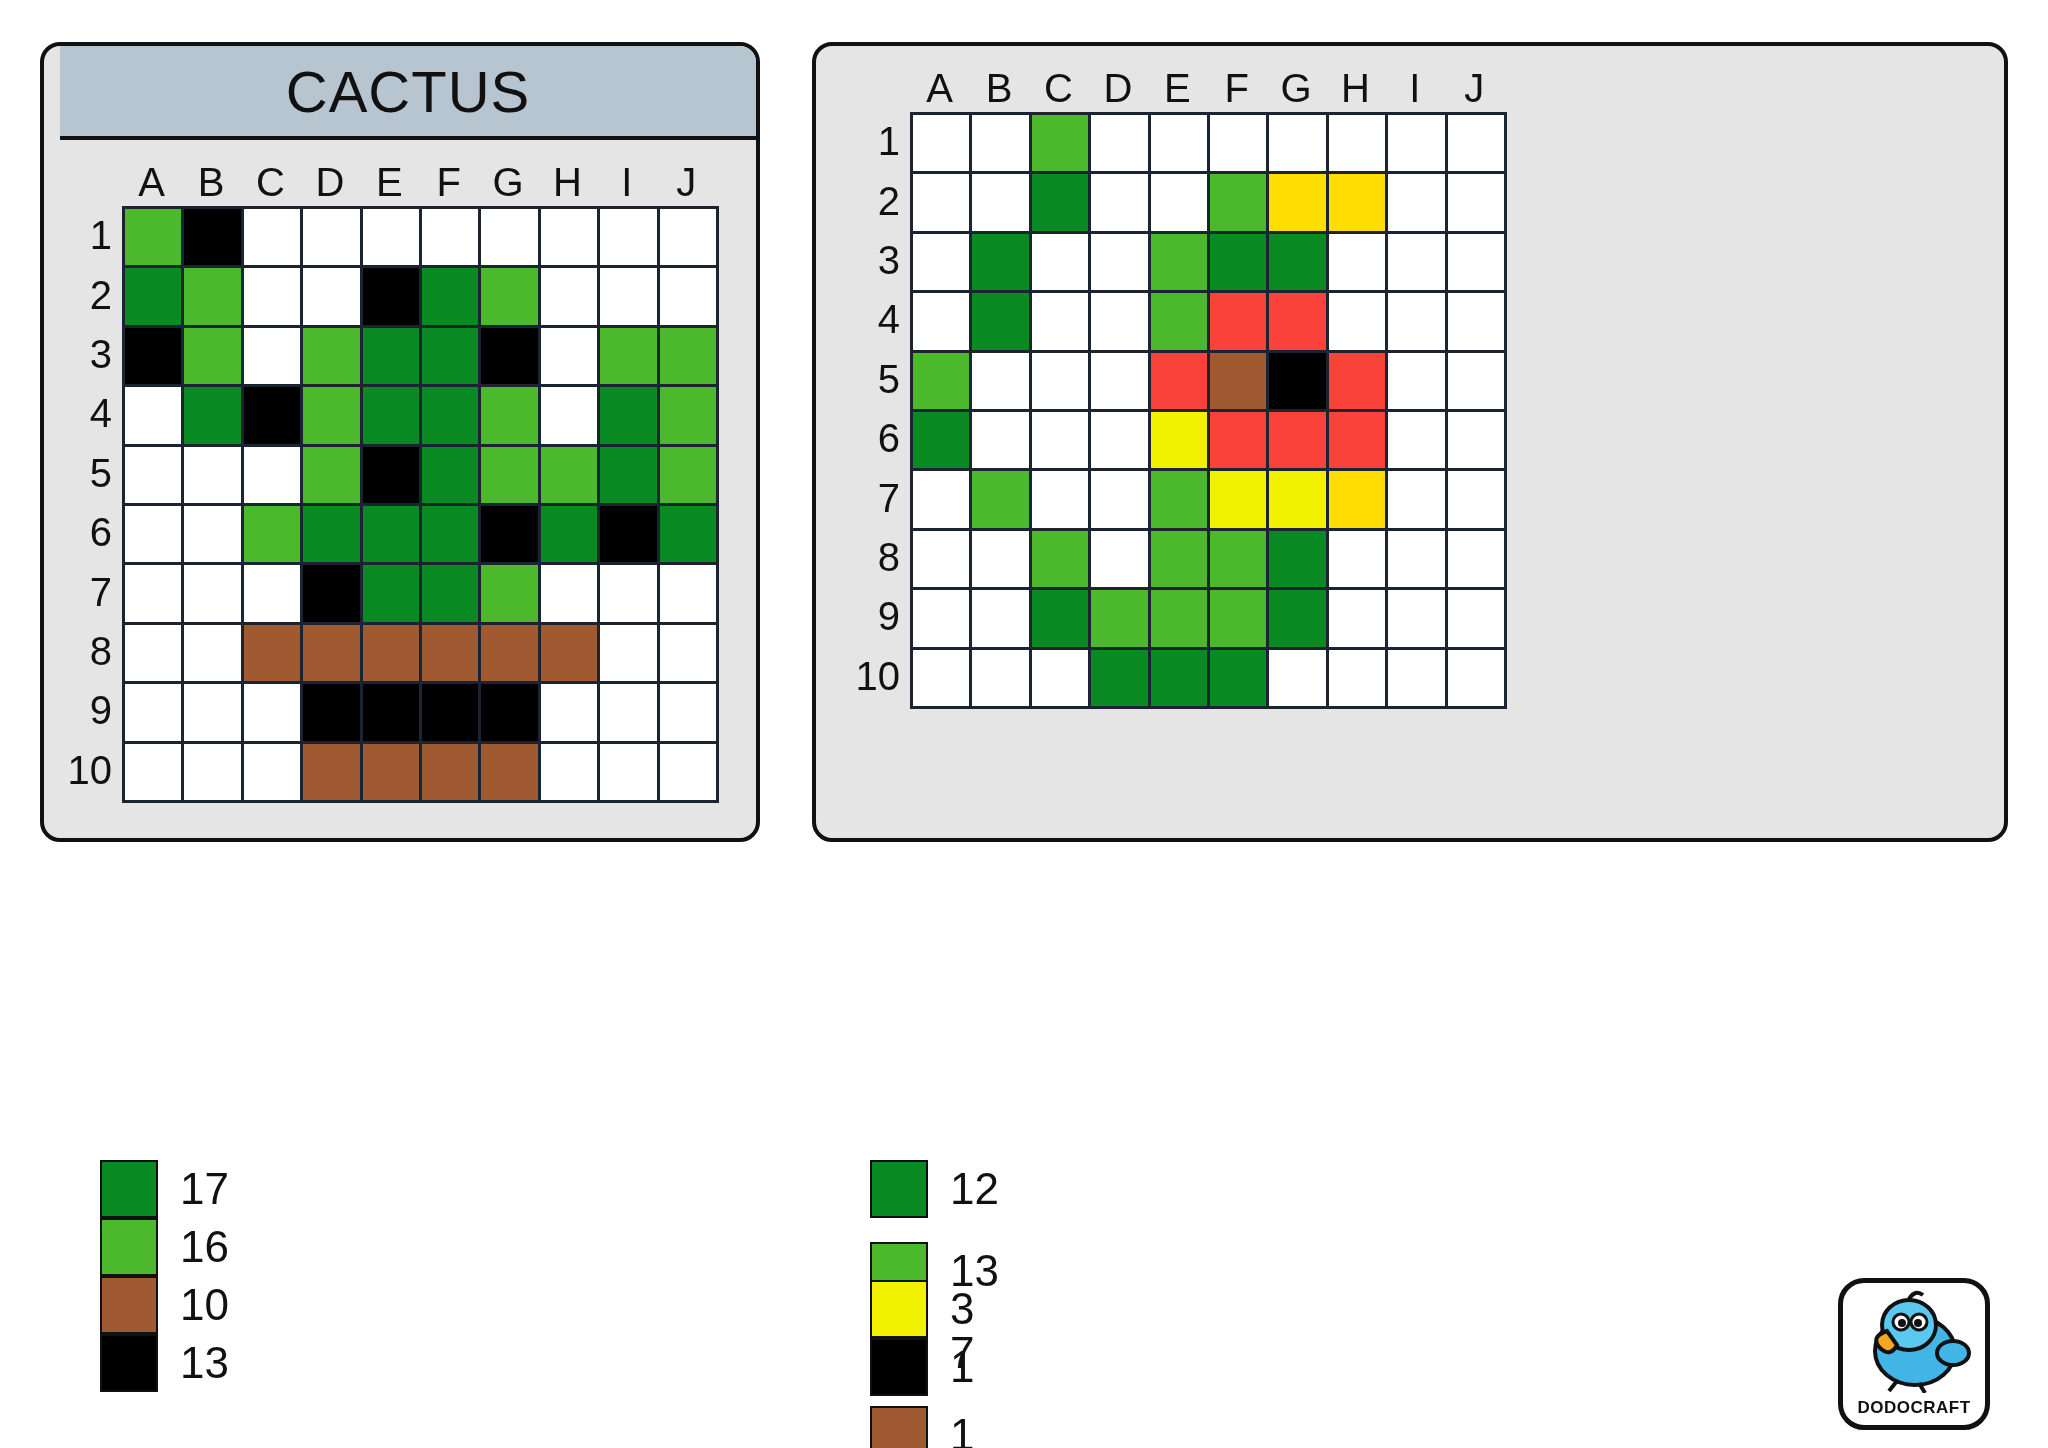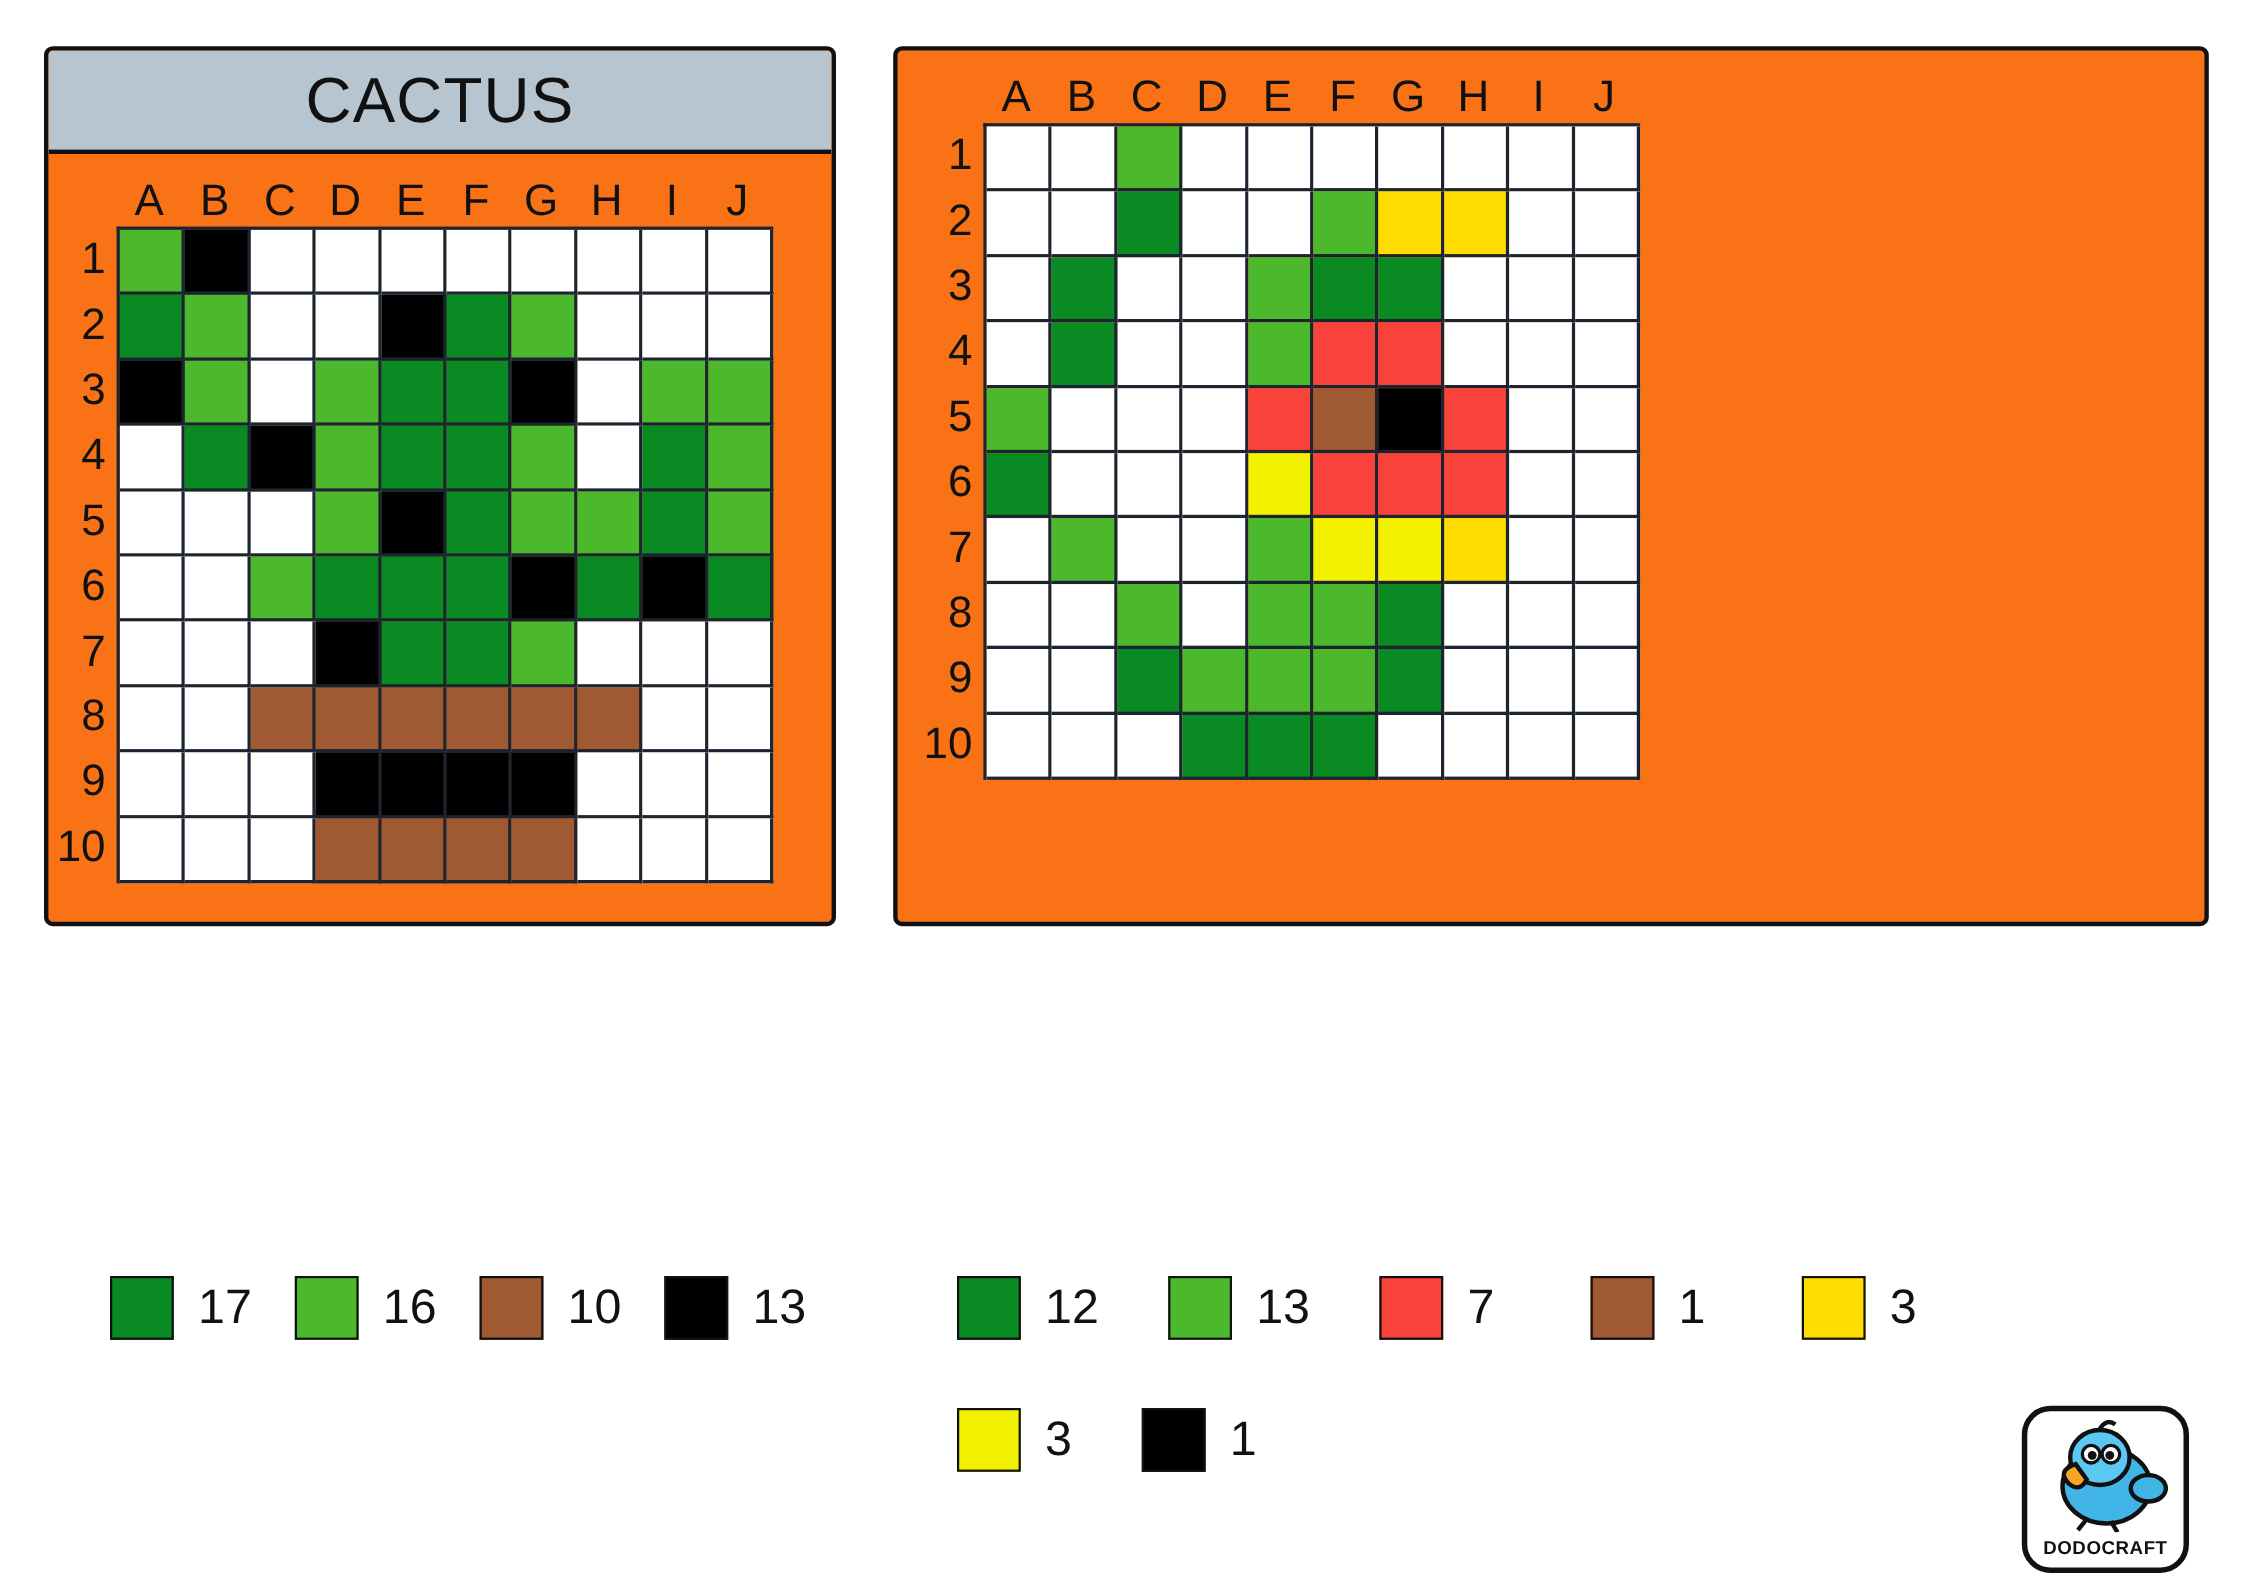--- a/index.html
+++ b/index.html
@@ -9,24 +9,25 @@
     font-family:"Liberation Sans", sans-serif;
     position:relative;
     overflow:hidden;
   }
   .page{position:absolute;inset:0;}
 
   
   .panel{
     position:absolute;
     border:4px solid #111111;
-    border-radius:8px;
-    background:#f97316;
+    border-radius:20px;
+    background:#e5e5e5;
     box-sizing:border-box;
     overflow:hidden;
+    padding-left:16px;
   }
   #panel-left{left:40px;top:42px;width:720px;height:800px;}
   #panel-right{left:812px;top:42px;width:1196px;height:800px;}
 
   .panel-title{
     background:#b6c5cf;
     border-bottom:4px solid #111111;
     height:90px;
     display:flex;align-items:center;justify-content:center;
     font-size:58px;
@@ -72,20 +73,21 @@
     border-bottom:3px solid #1b2430;
     box-sizing:border-box;
   }
 
   
   .legend{
     position:absolute;
     display:flex;
     align-items:center;
     gap:0px;
+    flex-direction:column;
   }
   #legend-left{left:100px;top:1160px;}
   #legend-right-1{left:870px;top:1160px;gap:24px;}
   #legend-right-2{left:870px;top:1280px;}
   .legend-item{display:flex;align-items:center;margin-right:26px;}
   .swatch{
     width:58px;height:58px;
     border:2px solid #111111;
     box-sizing:border-box;
   }

